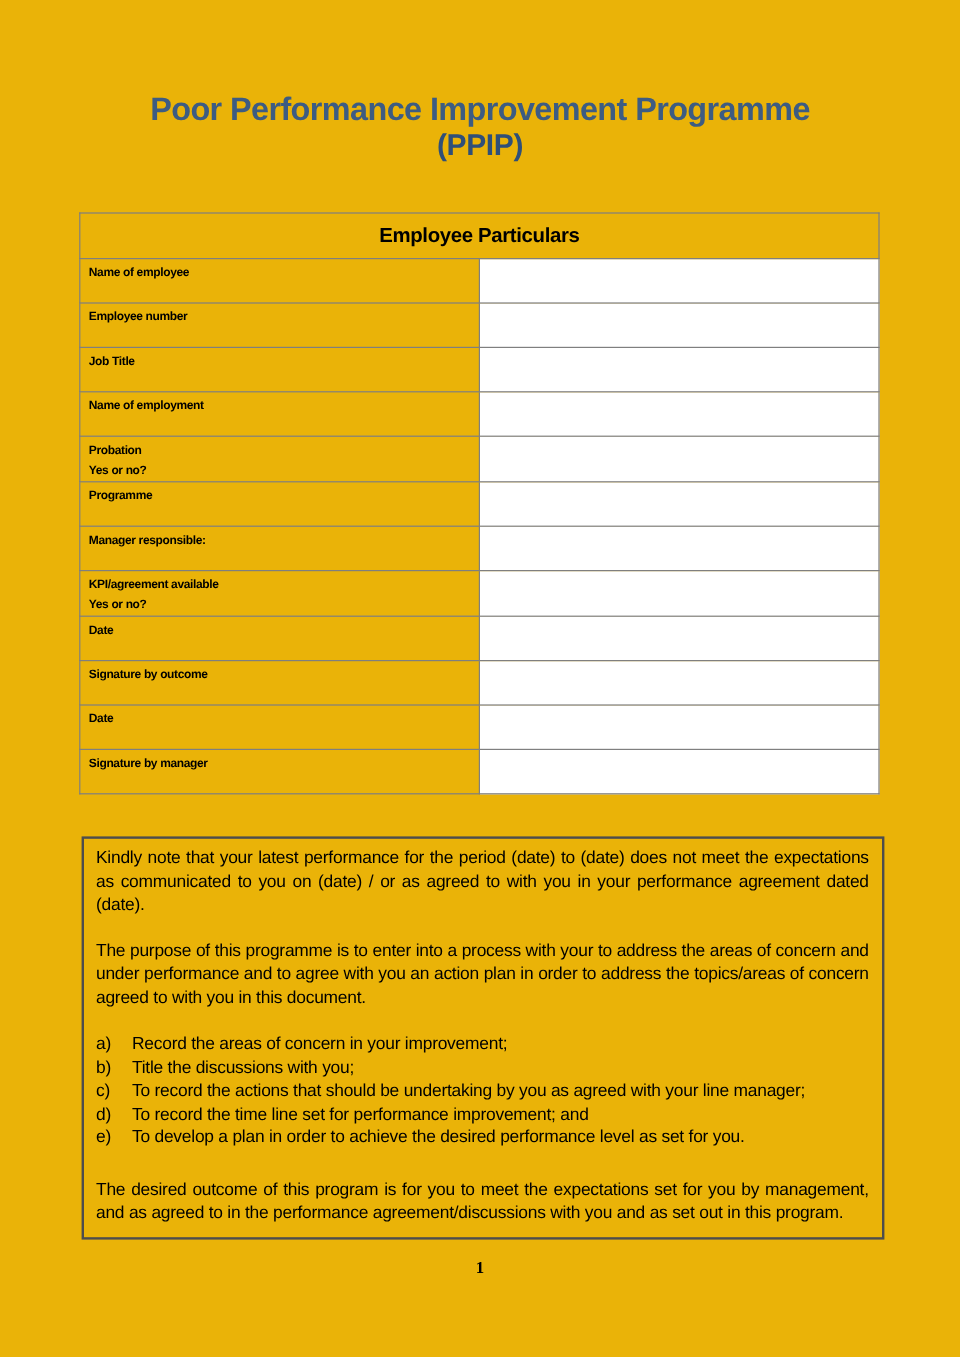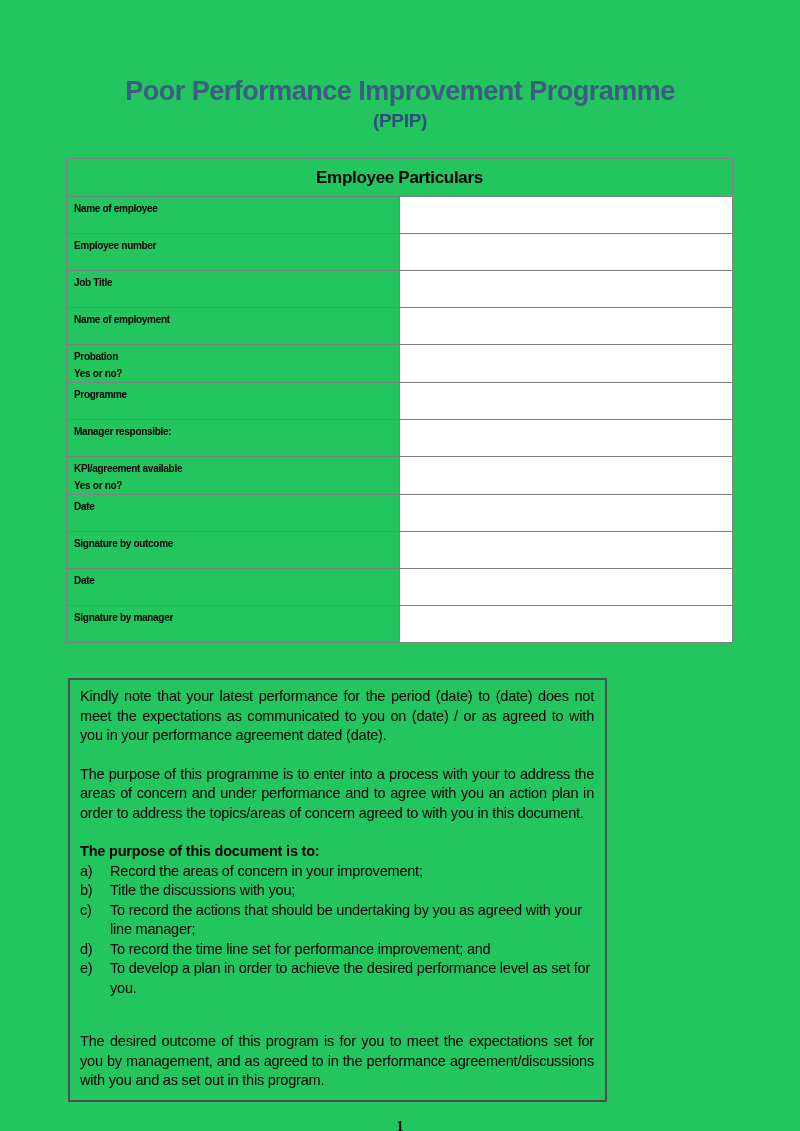--- a/index.html
+++ b/index.html
@@ -1,48 +1,48 @@
 <!DOCTYPE html>
 <html><head>
 <meta charset="utf-8">
 <style>
   html, body { margin: 0; padding: 0; background: #ffffff; }
   .page {
     position: relative;
     width: 800px;
     height: 1131px;
-    background: #22c55e;
+    background: #eab308;
     font-family: "Liberation Sans", sans-serif;
     color: #000000;
     overflow: hidden;
   }
   
   .doc-header { text-align: center; }
   .doc-title {
     margin: 76px 0 0 0;
     font-size: 27px;
     line-height: 30px;
     font-weight: 700;
     letter-spacing: -0.5px;
     color: #3d5c82;
   }
   .doc-subtitle {
     margin: 3px 0 0 0;
-    font-size: 19px;
+    font-size: 25px;
     line-height: 24px;
     font-weight: 700;
     letter-spacing: -0.3px;
     color: #2f4f78;
   }
   
   table.emp-table {
     border-collapse: collapse;
     table-layout: fixed;
     width: 667px;
-    margin: 25px 0 0 66px;
+    margin: 44px 0 0 66px;
   }
   table.emp-table th,
   table.emp-table td {
     border: 1px solid #7f7f7f;
     box-sizing: border-box;
   }
   table.emp-table th.table-header {
     height: 38px;
     font-size: 17px;
     font-weight: 700;
@@ -58,40 +58,40 @@
     padding: 3px 6px 0 7px;
     font-size: 10px;
     font-weight: 700;
     letter-spacing: -0.3px;
     line-height: 17px;
   }
   td.value-cell { background: #ffffff; }
   
   .notice-box {
     box-sizing: border-box;
-    width: 539px;
+    width: 669px;
     margin: 35px 0 0 68px;
     border: 2px solid #4d4d4d;
     padding: 7px 11px 9px 10px;
     font-size: 14.5px;
     line-height: 19.5px;
     letter-spacing: -0.2px;
     color: #000000;
   }
   .notice-box p { margin: 0 0 19px 0; text-align: justify; }
   .notice-box p.list-intro {
     margin: 0;
     font-weight: 700;
     text-align: left;
   }
   .purpose-list { margin: 0; }
   .purpose-list .li { display: flex; }
   .purpose-list .li .marker { flex: 0 0 30px; }
   .purpose-list .li .li-text { flex: 1 1 auto; }
-  .notice-box p.closing { margin: 34px 0 0 0; }
+  .notice-box p.closing { margin: 24px 0 0 0; }
   
   .page-number {
     margin-top: 17px;
     text-align: center;
     font-family: "Liberation Serif", serif;
     font-size: 14px;
     font-weight: 700;
   }
 </style>
 </head>
@@ -184,21 +184,20 @@
             <div>Signature by manager</div>
           </td>
           <td class="value-cell"></td>
         </tr>
       </tbody>
   </table>
 
   <div class="notice-box">
     <p>Kindly note that your latest performance for the period (date) to (date) does not meet the expectations as communicated to you on (date) / or as agreed to with you in your performance agreement dated (date).</p>
     <p>The purpose of this programme is to enter into a process with your to address the areas of concern and under performance and to agree with you an action plan in order to address the topics/areas of concern agreed to with you in this document.</p>
-    <p class="list-intro">The purpose of this document is to:</p>
     <div class="purpose-list" id="purpose-list">
         <div class="li">
           <span class="marker">a)</span>
           <span class="li-text">Record the areas of concern in your improvement;</span>
         </div>
         <div class="li">
           <span class="marker">b)</span>
           <span class="li-text">Title the discussions with you;</span>
         </div>
         <div class="li">

